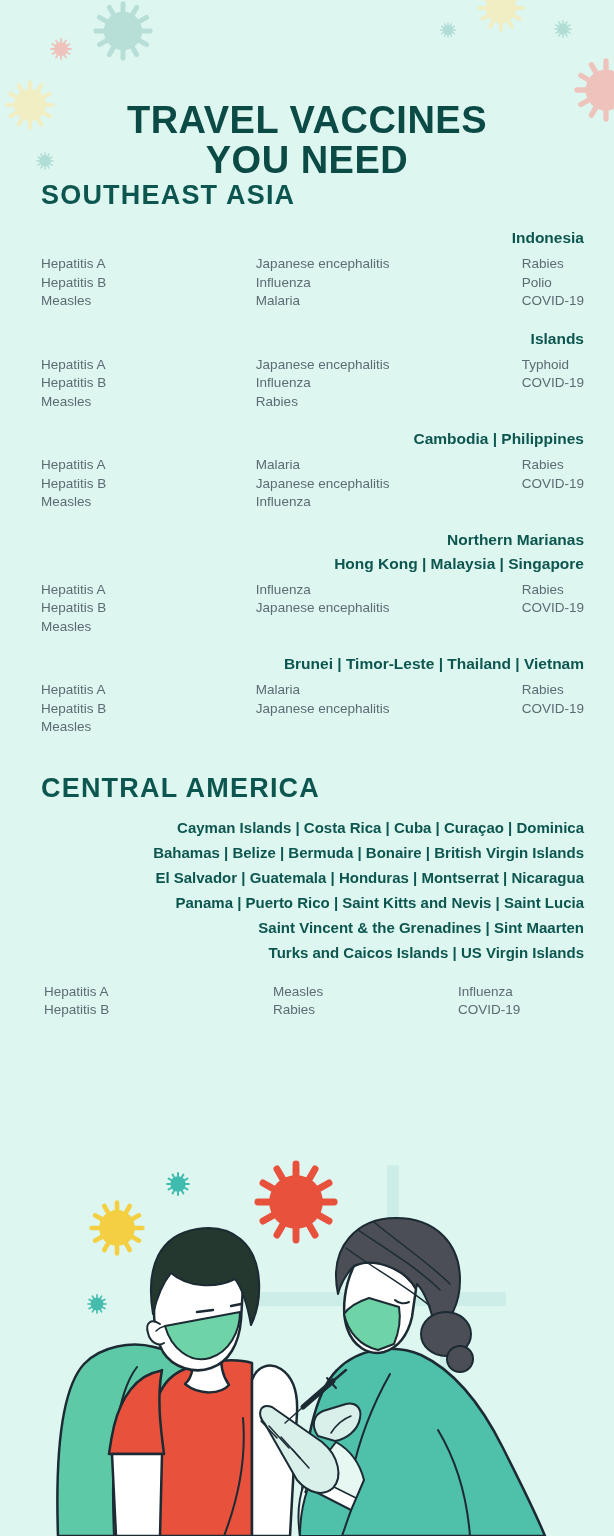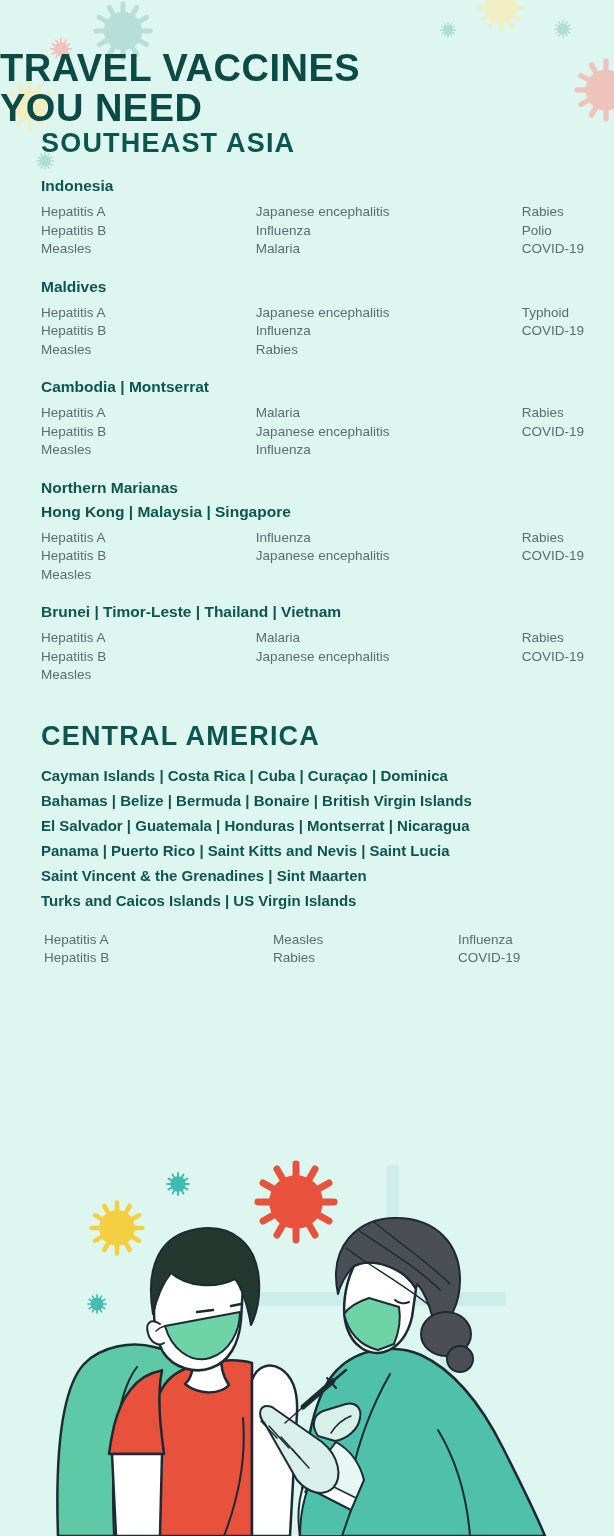--- a/index.html
+++ b/index.html
@@ -6,30 +6,30 @@
     --background:#ddf6f0;
     --title_text:#0c4a46;
     --heading_teal:#0d564f;
     --subtitle_text:#26333b;
     --vaccine_text:#5d6b74;
   }
   *{margin:0;padding:0;box-sizing:border-box;}
   body{background:#fff;font-family:"Liberation Sans",sans-serif;}
   .poster{position:relative;width:614px;height:1536px;background:var(--background);overflow:hidden;}
   .decor-svg{position:absolute;left:0;top:0;width:614px;height:1536px;pointer-events:none;}
-  header{position:relative;padding-top:48px;text-align:left;z-index:1;}
+  header{position:relative;padding-top:100px;text-align:center;z-index:1;}
   h1{font-size:38px;line-height:40px;font-weight:800;letter-spacing:.5px;color:var(--title_text);}
   .subtitle{margin-top:12px;font-size:22px;line-height:26px;color:var(--subtitle_text);}
   main{position:relative;padding:0 30px 0 41px;z-index:1;}
   .vax-section{}
   .section-1{margin-top:36px;}
   .section-heading{font-size:27px;line-height:30px;font-weight:800;letter-spacing:1.2px;color:var(--heading_teal);}
   .group{margin-top:16px;}
   .section-1 .group{margin-top:12px;}
-  .group-title{color:var(--heading_teal);}
+  .group-title{color:var(--heading_teal);text-align:right;}
   .country-line{font-size:15.5px;line-height:24px;font-weight:700;}
   .section-1 .country-line{font-size:15px;line-height:25px;}
   .vaccines{display:flex;margin-top:5px;justify-content:space-between;}
   .section-1 .vaccines{margin-top:18px;padding-left:3px;}
   .col{width:124px;}
   .col:nth-child(2){width:175px;}
   .col:nth-child(3){width:auto;}
   .section-1 .col{width:126px;}
   .section-1 .col:nth-child(2){width:82px;}
   .vaccine{font-size:13.5px;line-height:18.5px;color:var(--vaccine_text);}
@@ -110,42 +110,42 @@
             </div>
             <div class="col">
               <div class="vaccine">Rabies</div>
               <div class="vaccine">Polio</div>
               <div class="vaccine">COVID-19</div>
             </div>
           </div>
         </div>
         <div class="group">
           <div class="group-title">
-            <div class="country-line">Maldives</div>
+            <div class="country-line">Islands</div>
           </div>
           <div class="vaccines">
             <div class="col">
               <div class="vaccine">Hepatitis A</div>
               <div class="vaccine">Hepatitis B</div>
               <div class="vaccine">Measles</div>
             </div>
             <div class="col">
               <div class="vaccine">Japanese encephalitis</div>
               <div class="vaccine">Influenza</div>
               <div class="vaccine">Rabies</div>
             </div>
             <div class="col">
               <div class="vaccine">Typhoid</div>
               <div class="vaccine">COVID-19</div>
             </div>
           </div>
         </div>
         <div class="group">
           <div class="group-title">
-            <div class="country-line">Cambodia | Montserrat</div>
+            <div class="country-line">Cambodia | Philippines</div>
           </div>
           <div class="vaccines">
             <div class="col">
               <div class="vaccine">Hepatitis A</div>
               <div class="vaccine">Hepatitis B</div>
               <div class="vaccine">Measles</div>
             </div>
             <div class="col">
               <div class="vaccine">Malaria</div>
               <div class="vaccine">Japanese encephalitis</div>

